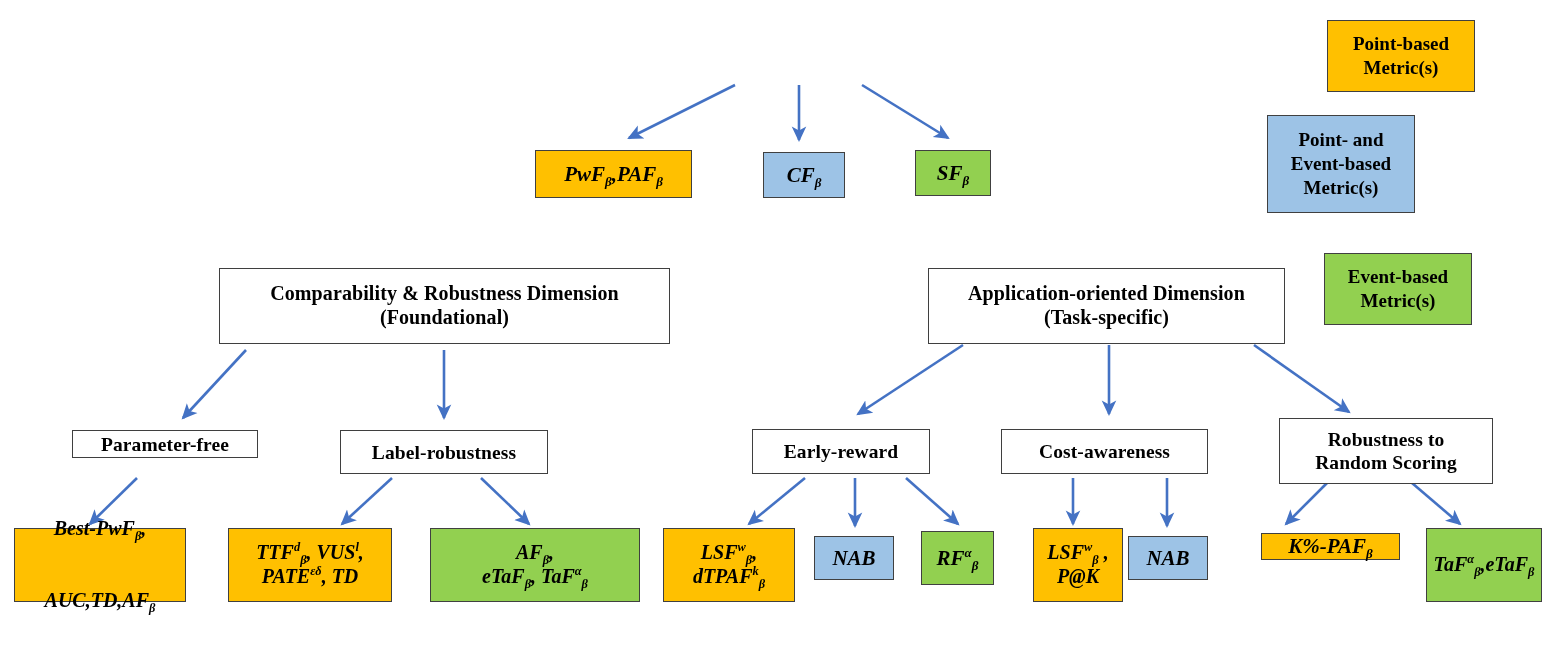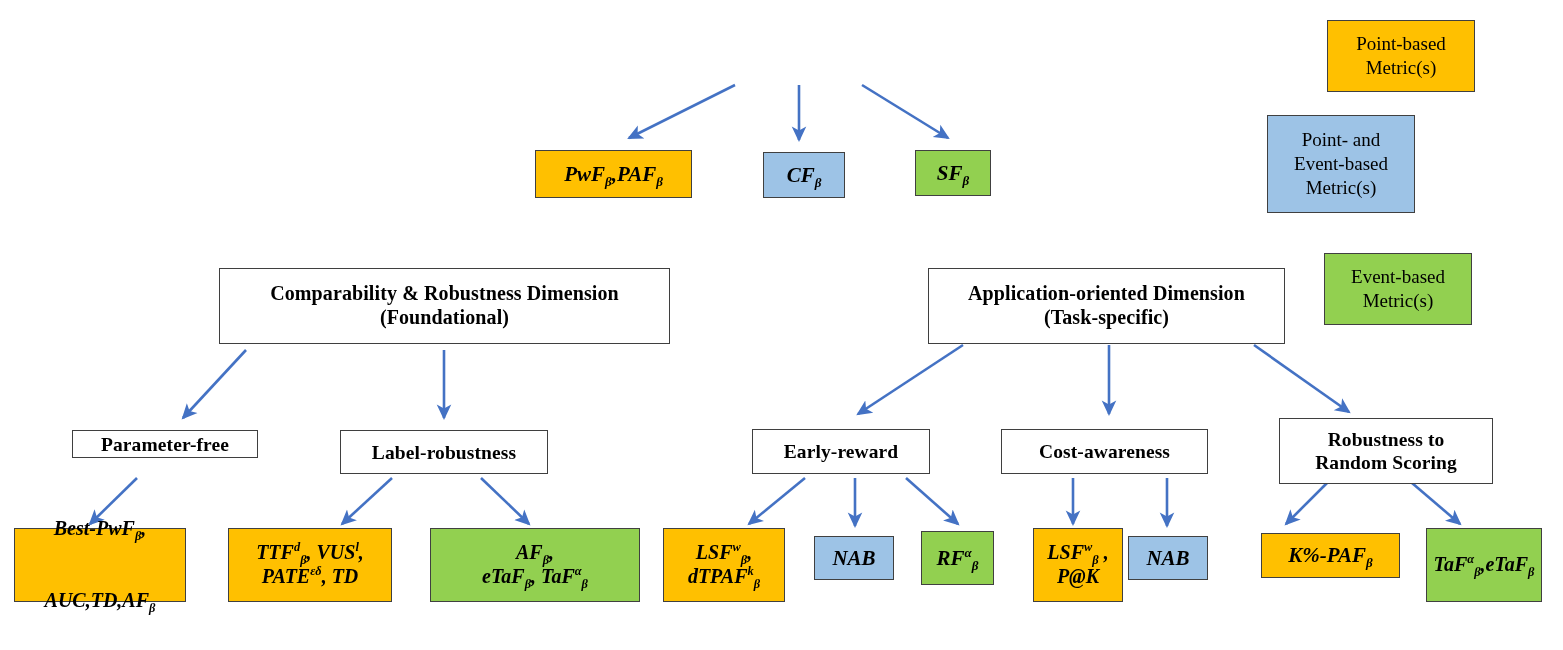--- a/index.html
+++ b/index.html
@@ -23,21 +23,21 @@
   .metric{
     border:1.8px solid #404040;
     font-style:italic;font-weight:bold;font-size:21px;
   }
   .metric.m-sm{font-size:20px;}
   .orange{background:#FFC000;}
   .blue{background:#9DC3E6;}
   .green{background:#92D050;}
   
   .legend{
-    border:1.8px solid #404040;font-size:19px;font-weight:normal;
+    border:1.8px solid #404040;font-size:19px;font-weight:bold;
     font-style:normal;line-height:1.28;
   }
   sup{font-size:.62em;font-style:italic;vertical-align:super;line-height:0;}
   sub{font-size:.62em;font-style:italic;vertical-align:sub;line-height:0;}
   .nb{white-space:nowrap;}
   svg#arrows{position:absolute;left:0;top:0;width:1563px;height:650px;pointer-events:none;}
   .ln{stroke:#4472C4;stroke-width:2.6px;fill:none;}
 </style>
 </head>
 <body>
@@ -123,21 +123,21 @@
   <div class="node metric orange m-sm" style="left:228px;top:528px;width:164px;height:74px;flex-direction:column;">
     <span class="nb">TTF<sup>d</sup><sub>β</sub>, VUS<sup>l</sup>,</span>
     <span class="nb">PATE<sup>εδ</sup>, TD</span>
   </div>
 
   <div class="node metric green m-sm" style="left:430px;top:528px;width:210px;height:74px;flex-direction:column;">
     <span class="nb">AF<sub>β</sub>,</span>
     <span class="nb">eTaF<sub>β</sub>, TaF<sup>α</sup><sub>β</sub></span>
   </div>
 
-  <div class="node metric orange m-sm" style="left:663px;top:528px;width:122px;height:74px;flex-direction:column;">
+  <div class="node metric orange m-sm" style="left:663px;top:528px;width:132px;height:74px;flex-direction:column;">
     <span class="nb">LSF<sup>w</sup><sub>β</sub>,</span>
     <span class="nb">dTPAF<sup>k</sup><sub>β</sub></span>
   </div>
 
   <div class="node metric blue" style="left:814px;top:536px;width:80px;height:44px;">
     <span>NAB</span>
   </div>
 
   <div class="node metric green" style="left:921px;top:531px;width:73px;height:54px;">
     <span>RF<sup>α</sup><sub>β</sub></span>
@@ -145,21 +145,21 @@
 
   <div class="node metric orange m-sm" style="left:1033px;top:528px;width:90px;height:74px;flex-direction:column;">
     <span class="nb">LSF<sup>w</sup><sub>β</sub> ,</span>
     <span class="nb">P@K</span>
   </div>
 
   <div class="node metric blue" style="left:1128px;top:536px;width:80px;height:44px;">
     <span>NAB</span>
   </div>
 
-  <div class="node metric orange" style="left:1261px;top:533px;width:139px;height:45px;">
+  <div class="node metric orange" style="left:1261px;top:533px;width:139px;height:27px;">
     <span>K%-PAF<sub>β</sub></span>
   </div>
 
   <div class="node metric green m-sm" style="left:1426px;top:528px;width:116px;height:74px;flex-direction:row;">
     <span class="nb">TaF<sup>α</sup><sub>β</sub>,</span>
     <span class="nb">eTaF<sub>β</sub></span>
   </div>
 
   <div class="node legend orange" style="left:1327px;top:20px;width:148px;height:72px;flex-direction:column;">
     <span>Point-based</span>

